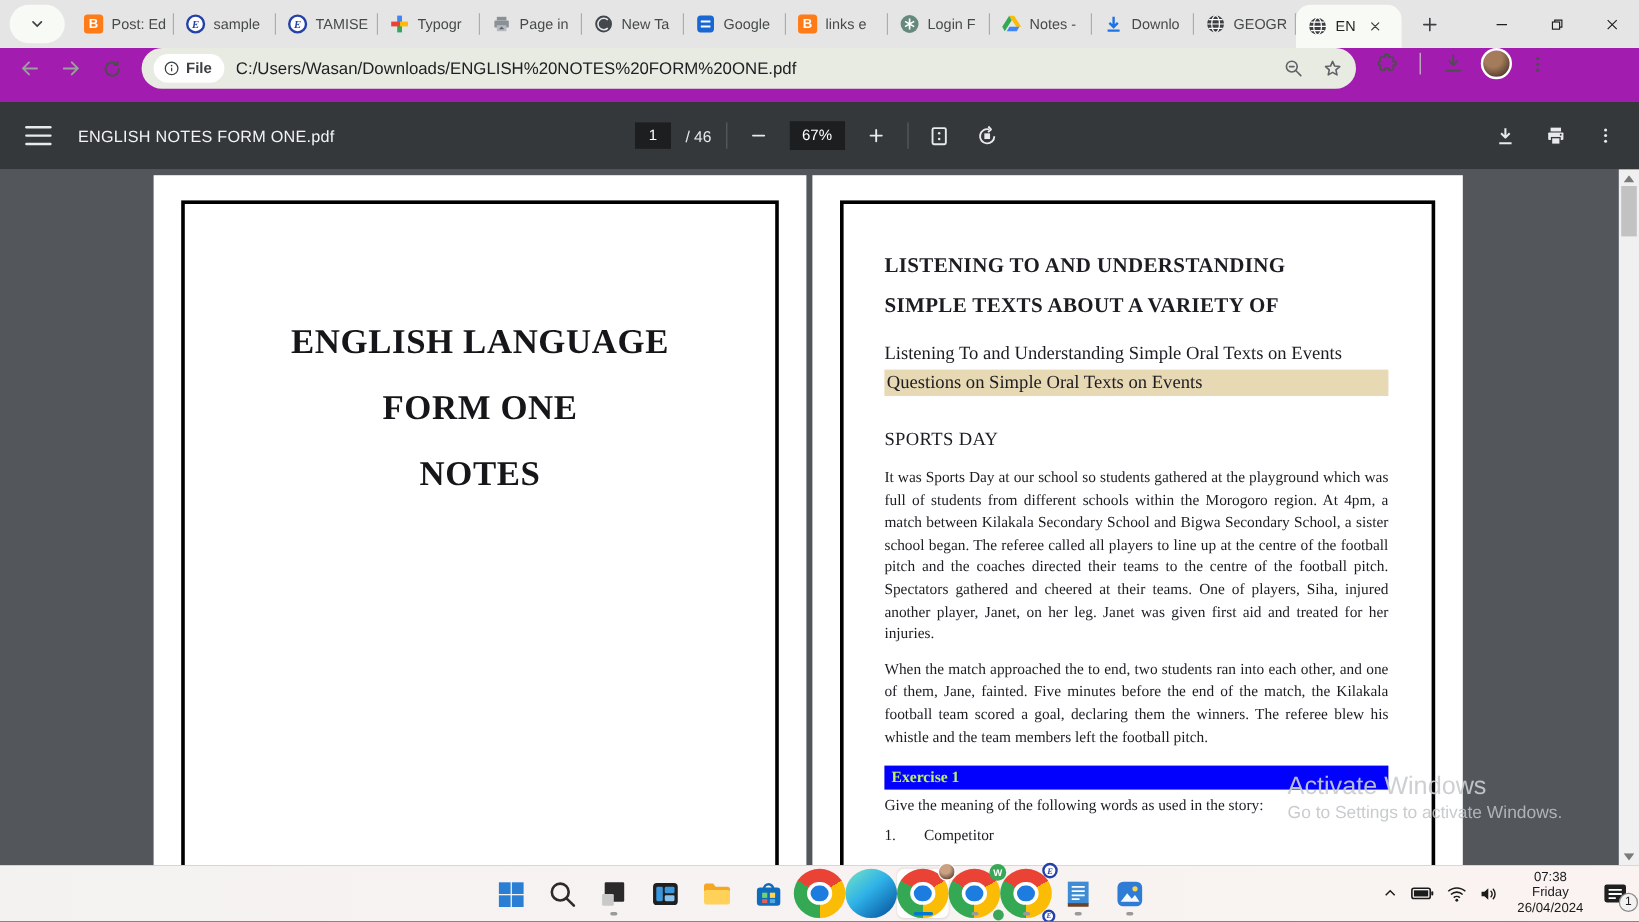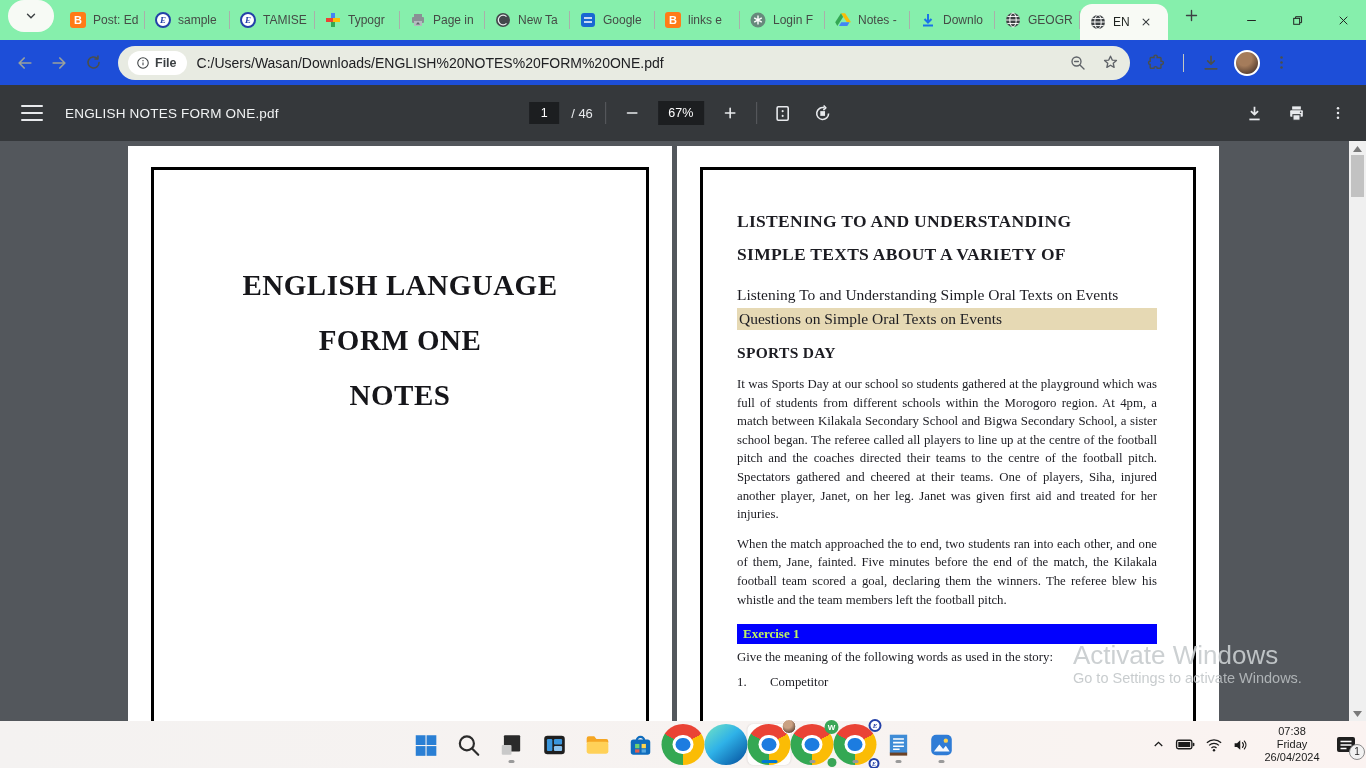--- a/index.html
+++ b/index.html
@@ -1,21 +1,21 @@
 <!DOCTYPE html>
 <html><head>
 <meta charset="utf-8">
 <style>
   *{margin:0;padding:0;box-sizing:border-box}
   html,body{width:1366px;height:768px;overflow:hidden}
   body{font-family:"Liberation Sans",sans-serif;background:#53575c}
   .screen{position:relative;width:1366px;height:768px;overflow:hidden}
 
   
-  .tabstrip{position:absolute;top:0;left:0;width:1366px;height:40px;background:#86efac;display:flex;align-items:flex-start}
+  .tabstrip{position:absolute;top:0;left:0;width:1366px;height:40px;background:#e5e5e5;display:flex;align-items:center}
   .tab-search{width:46px;height:32px;margin-left:8px;border-radius:16px;background:#f7faf5;display:flex;align-items:center;justify-content:center;flex:none}
   .tabs{display:flex;height:40px;align-items:center;margin-left:6px}
   .tab{width:85px;height:40px;display:flex;align-items:center;padding-left:10px;position:relative;flex:none;cursor:default}
   .tab::after{content:"";position:absolute;right:0;top:11px;height:18px;width:1px;background:#a9b0aa}
   .fav{width:16px;height:16px;flex:none;position:relative;display:inline-block}
   .tlabel{font-size:12px;color:#454b46;margin-left:7px;white-space:nowrap;overflow:hidden;flex:1;min-width:0}
   .tab.active{width:88px;background:#f8faf5;border-radius:12px 12px 0 0;height:36px;margin-top:4px;padding-left:10px}
   .tab.active::after{display:none}
   .tab.active .tlabel{color:#1f2320;flex:none;overflow:visible}
   .tclose{margin-left:8px;width:16px;height:16px;display:flex;align-items:center;justify-content:center;border-radius:50%}
@@ -25,21 +25,21 @@
 
   
   .fav.blogger{background:#ff7b17;border-radius:3px}
   .fav.blogger::after{content:"B";position:absolute;inset:0;color:#fff;font-weight:bold;font-size:11px;line-height:16px;text-align:center}
   .fav.ebadge{background:#fff;border:2px solid #2441a8;border-radius:50%}
   .fav.ebadge::after{content:"E";position:absolute;inset:0;color:#2441a8;font-family:"Liberation Serif",serif;font-style:italic;font-weight:bold;font-size:9px;line-height:12px;text-align:center}
   .fav.cplus::before{content:"";position:absolute;left:6.4px;top:1px;width:3.2px;height:14px;background:linear-gradient(#4285f4 50%,#34a853 50%)}
   .fav.cplus::after{content:"";position:absolute;top:6.4px;left:1px;height:3.2px;width:14px;background:linear-gradient(90deg,#ea4335 50%,#fbbc05 50%)}
 
   
-  .navrow{position:absolute;top:40px;left:0;width:1366px;height:45px;background:#1d4ed8;display:flex;align-items:center}
+  .navrow{position:absolute;top:40px;left:0;width:1366px;height:45px;background:#a21caf;display:flex;align-items:flex-start}
   .navbtn{width:34px;height:34px;display:flex;align-items:center;justify-content:center;border-radius:50%;flex:none}
   .omnibox{margin-left:8px;width:1012px;height:34px;background:#e8ebe2;border-radius:17px;display:flex;align-items:center;padding:0 10px}
   .filechip{height:24px;background:#ffffff;border-radius:12px;display:flex;align-items:center;padding:0 10px 0 8px;flex:none}
   .filechip span{font-size:12.5px;color:#3c4043;margin-left:5px;font-weight:bold}
   .url{font-size:14px;color:#202124;margin-left:10px;white-space:nowrap;overflow:hidden;flex:1}
   .obicons{display:flex;align-items:center;gap:14px;margin-left:8px}
   .sep-v{width:1px;height:18px;background:#c3c8c1;margin:0 4px}
   .avatar{width:26px;height:26px;border-radius:50%;background:radial-gradient(circle at 38% 30%,#a57c5b 0 35%,#5d4434 75%,#3b2a1f);border:2px solid #fff;flex:none}
 
   
@@ -59,28 +59,28 @@
   .content{position:absolute;top:141px;left:0;width:1366px;height:580px;background:#53575c;overflow:hidden}
   .page{position:absolute;top:5px;background:#fff;overflow:hidden}
   .page1{left:128px;width:544px;height:575px}
   .page2{left:677px;width:542px;height:575px}
   .frame{position:absolute;left:23px;right:23px;top:21px;height:900px;border:3px solid #000}
   .p1title{position:absolute;left:0;width:100%;top:112px;text-align:center;font-family:"Liberation Serif",serif;font-weight:bold;font-size:29px;line-height:55px;color:#16161a;letter-spacing:.5px}
   .p2content{position:absolute;left:60px;top:0;width:420px;font-family:"Liberation Serif",serif;color:#1c1c22}
   .p2head{margin-top:59px;font-weight:bold;font-size:17.5px;line-height:32.5px;letter-spacing:.3px}
   .p2sub{margin-top:16px;font-size:15.5px}
   .p2hl{margin-top:4px;height:22px;line-height:22px;font-size:15.5px;padding-left:2px}
-  .p2sec{margin-top:14px;font-weight:bold;font-size:15.5px;letter-spacing:.3px}
+  .p2sec{margin-top:28px;font-weight:normal;font-size:15.5px;letter-spacing:.3px}
   .p2para{margin-top:13px;font-size:12.8px;line-height:18.6px;text-align:justify}
   .p2ex{margin-top:15px;height:20px;line-height:20px;font-weight:bold;font-size:13px;color:#bef264;padding-left:6px}
   .p2prompt{margin-top:6px;font-size:12.8px}
   .p2item{margin-top:10px;display:flex;font-size:12.8px;line-height:14px}
   .p2item .num{width:33px;flex:none}
   .watermark{position:absolute;left:1073px;top:502px;color:rgba(205,208,210,.88);pointer-events:none}
-  .wm1{font-size:26px;line-height:25px;font-family:"Liberation Sans",sans-serif;color:rgba(200,204,206,.92)}
+  .wm1{font-size:21px;line-height:25px;font-family:"Liberation Sans",sans-serif;color:rgba(200,204,206,.92)}
   .wm2{font-size:14.5px;margin-top:2px;color:rgba(190,195,198,.85)}
   .scrollbar{position:absolute;right:0;top:0;width:17px;height:580px;background:#f0f0f0}
   .sb-up,.sb-down{position:absolute;left:0;width:17px;height:15px;display:flex;align-items:center;justify-content:center}
   .sb-up{top:0}.sb-down{bottom:0}
   .sb-thumb{position:absolute;left:2px;top:14px;width:13px;height:42px;background:#c2c2c2}
 
   
   .taskbar{position:absolute;left:0;bottom:0;width:1366px;height:47px;background:linear-gradient(90deg,#f4f2f1,#f8f3f1 70%,#fbf3f1)}
   .tb-icons{position:absolute;left:683px;top:3px;transform:translateX(-50%);display:flex}
   .tb-slot{width:43px;height:41px;position:relative;display:flex;align-items:center;justify-content:center}

